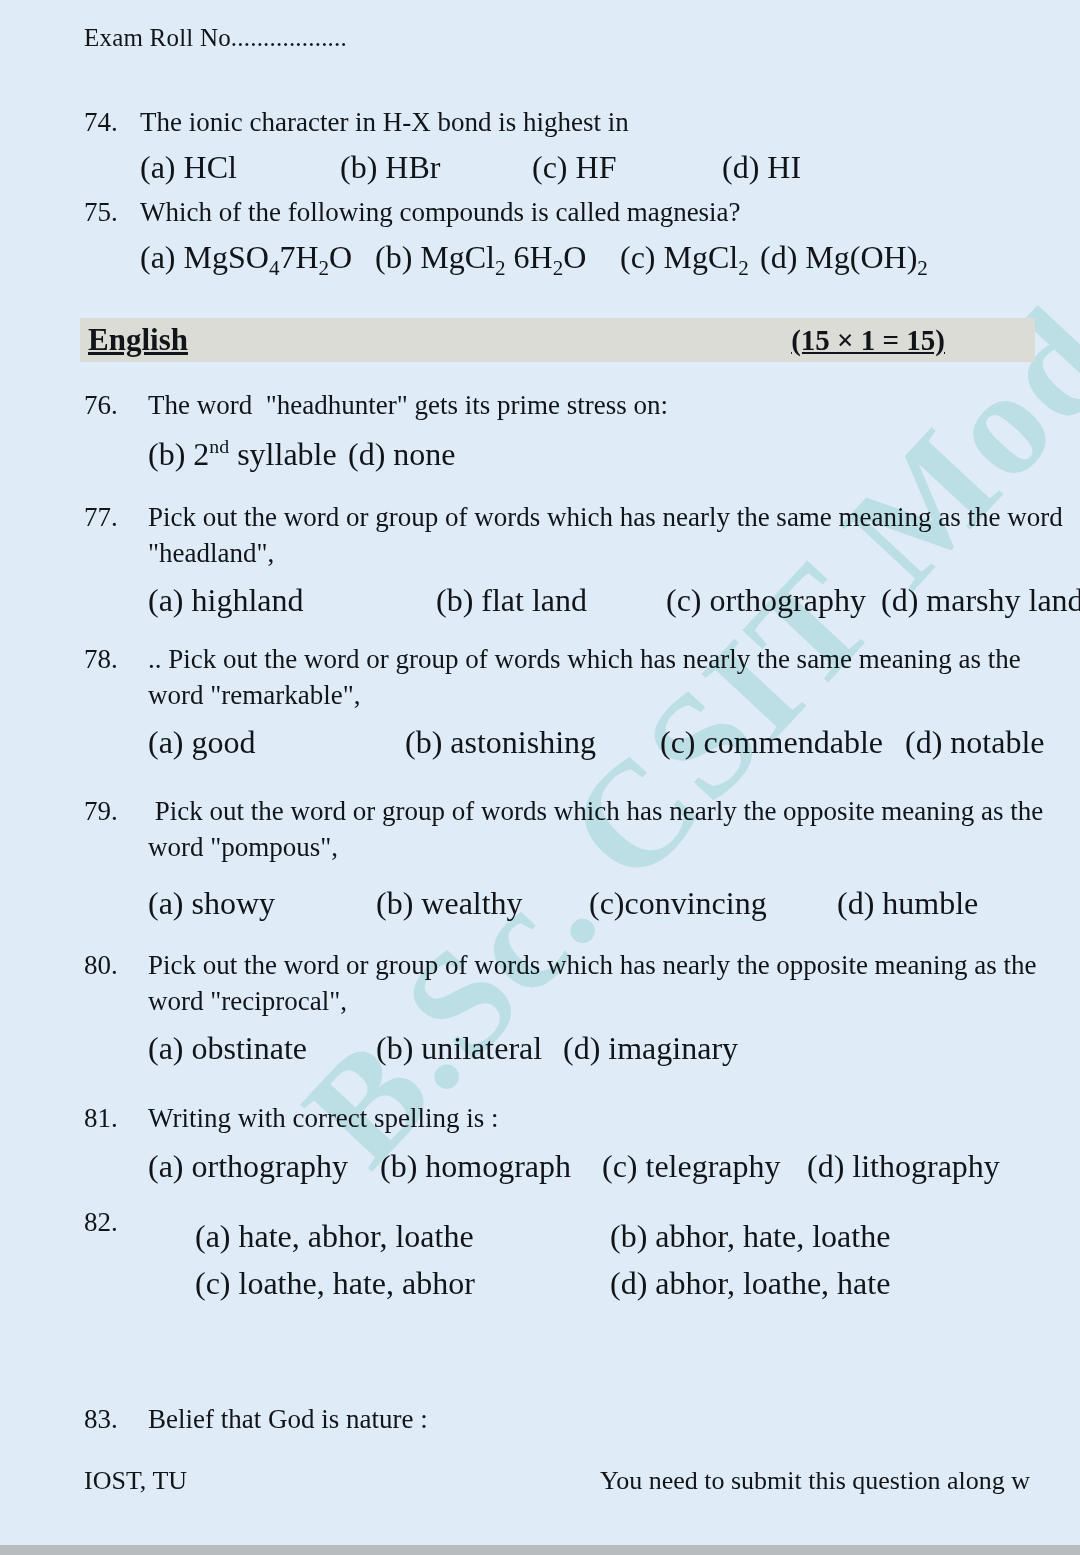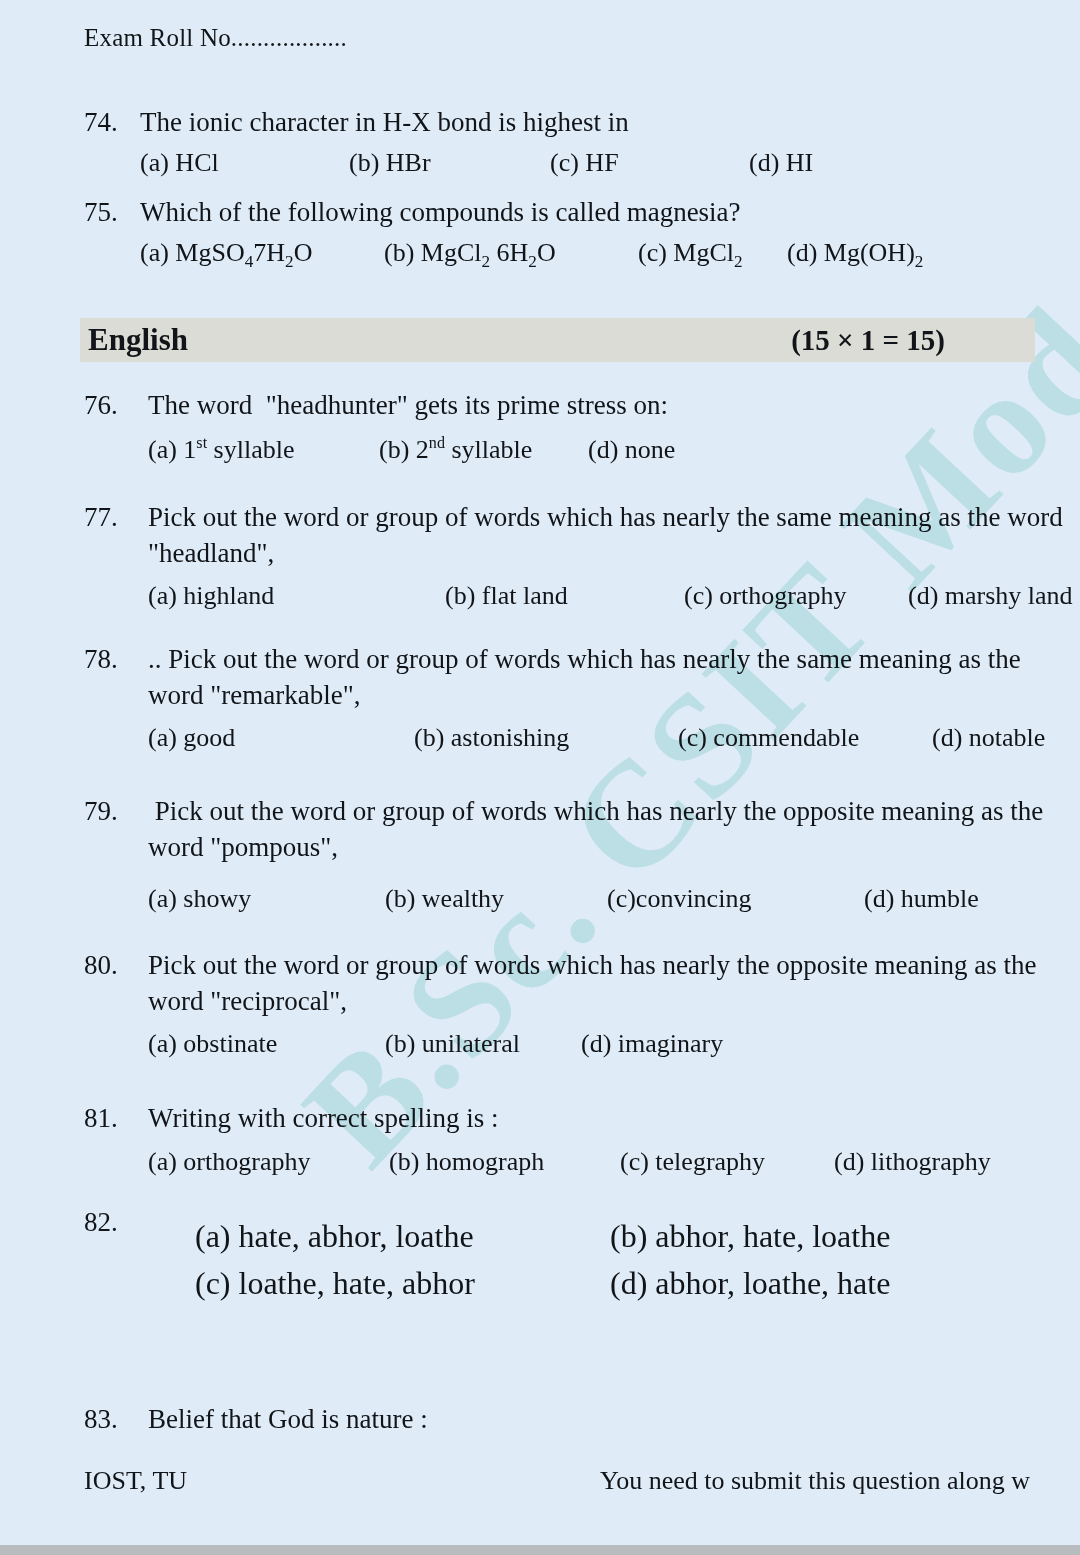--- a/index.html
+++ b/index.html
@@ -74,22 +74,21 @@
     font-size: 27px;
     line-height: 1.32;
   }
   .qtext { white-space: pre-wrap; }
 
   
   .opts {
     display: flex;
     align-items: baseline;
     white-space: nowrap;
-    font-size: 26px;
-    gap: 9px;
+    font-size: 32px;
   }
   .opt { display: inline-block; }
 
   
   .optgrid {
     font-size: 32px;
     line-height: 1.46;
     margin-left: 47px;
   }
   .optrow { display: flex; }
@@ -105,20 +104,21 @@
     left: 80px;
     top: 318px;
     width: 955px;
     height: 44px;
     background: #dcdcd6;
     display: flex;
     align-items: center;
     justify-content: space-between;
     padding: 0 8px 0 8px;
     box-sizing: border-box;
+    text-decoration: underline;
   }
   .section-title {
     font-size: 31px;
     font-weight: bold;
   }
   .section-marks {
     font-size: 29px;
     font-weight: bold;
     padding-right: 82px;
   }
@@ -188,21 +188,20 @@
     <div class="section-bar" style="background: rgb(220, 220, 214);">
       <span class="section-title">English</span>
       <span class="section-marks">(15 × 1 = 15)</span>
     </div>
 
     <div class="q" style="left:84px; top:388px; width:950px;">
       <div class="qnum" style="width:64px;">76.</div>
       <div class="qbody">
         <div class="qtext">The word  "headhunter" gets its prime stress on:</div>
         <div class="opts" style="margin-top:9px;">
-          <span class="opt" style="width:222px;">(a) 1<sup>st</sup> syllable</span>
           <span class="opt" style="width:200px;">(b) 2<sup>nd</sup> syllable</span>
           <span class="opt">(d) none</span>
         </div>
       </div>
     </div>
 
     <div class="q" style="left:84px; top:500px; width:960px;">
       <div class="qnum" style="width:64px;">77.</div>
       <div class="qbody">
         <div class="qtext">Pick out the word or group of words which has nearly the same meaning as the word "headland",</div>

